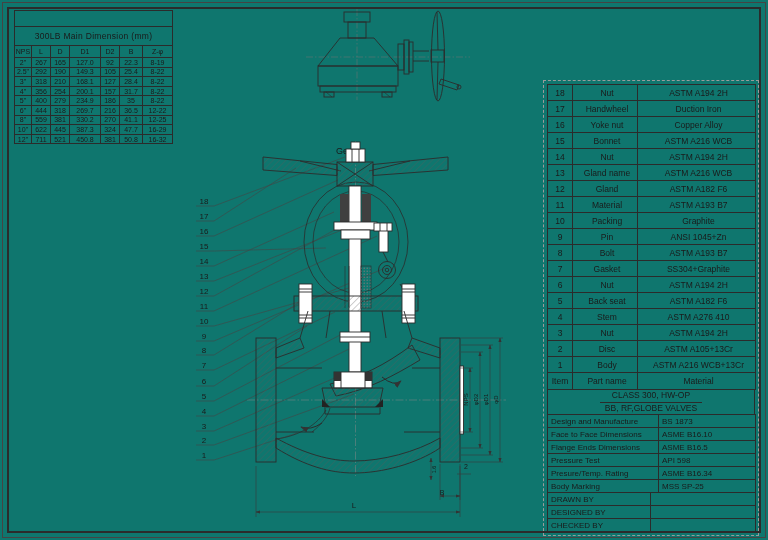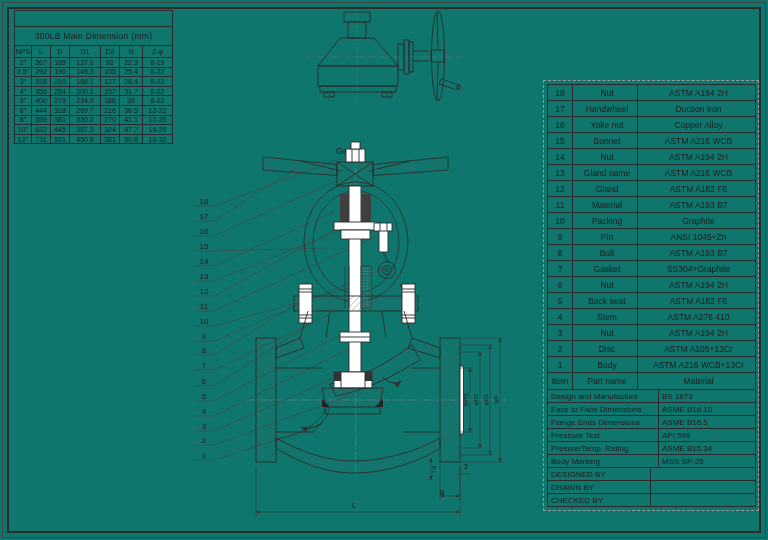--- a/index.html
+++ b/index.html
@@ -466,20 +466,24 @@
         </tbody>
       <tbody>
           <tr class="pt-hdr">
         <td class="c1">Item</td>
         <td class="c2">Part name</td>
         <td class="c3">Material</td>
       </tr>
     </tbody>
       </table>
 
+    <div class="class-block">
+      <div class="class-line"><span>CLASS 300, HW-OP</span></div>
+      <div class="class-line">BB, RF,GLOBE VALVES</div>
+    </div>
 
     <table class="specs">
       <colgroup>
           <col style="width:111px">
           <col style="width:97px">
         </colgroup>
       <tbody>
 
           <tr>
             <td>Design and Manufacture</td>
@@ -514,26 +518,26 @@
     </table>
 
     <table class="signoff">
       <colgroup>
           <col style="width:103px">
           <col style="width:105px">
         </colgroup>
       <tbody>
 
           <tr>
+            <td>DRAWN BY</td>
+            <td></td>
+          </tr>
+
+          <tr>
             <td>DESIGNED BY</td>
-            <td></td>
-          </tr>
-
-          <tr>
-            <td>DRAWN BY</td>
             <td></td>
           </tr>
 
           <tr>
             <td>CHECKED  BY</td>
             <td></td>
           </tr>
         </tbody>
     </table>
   </div>

